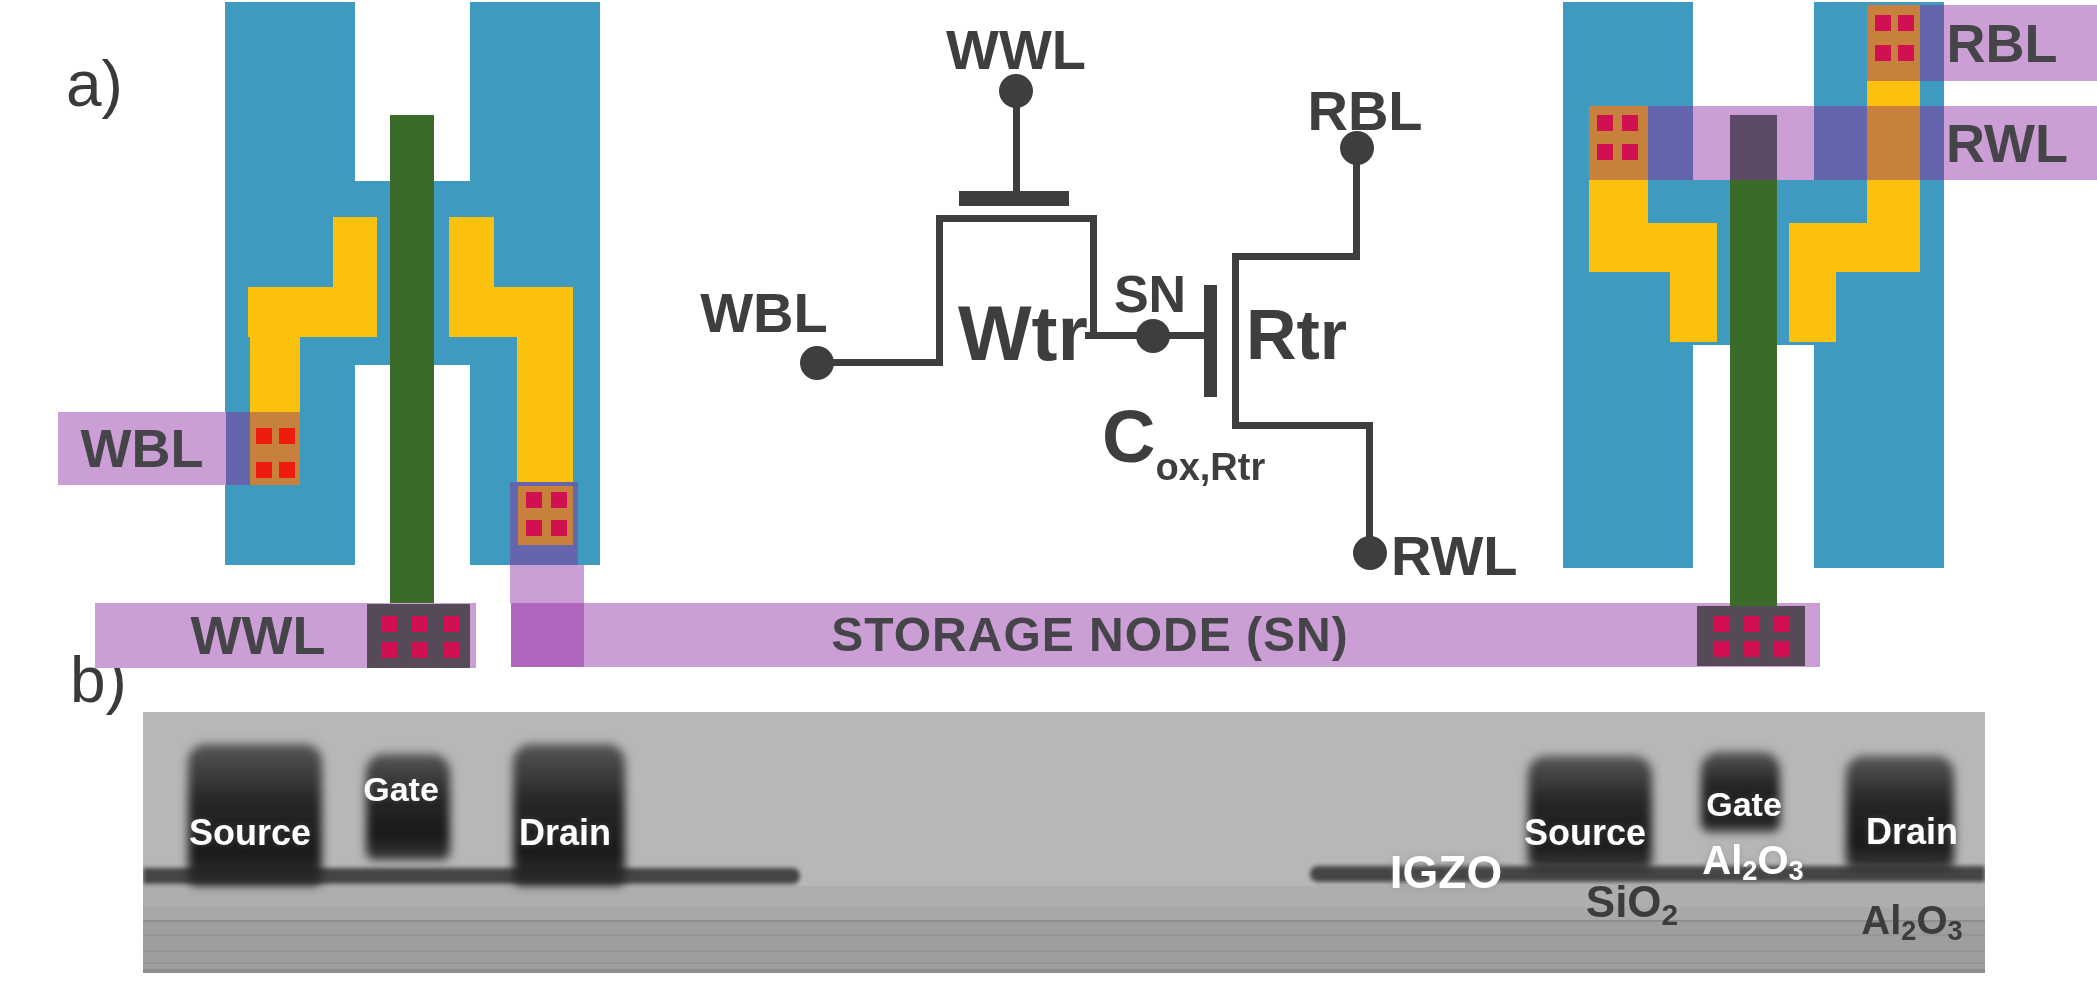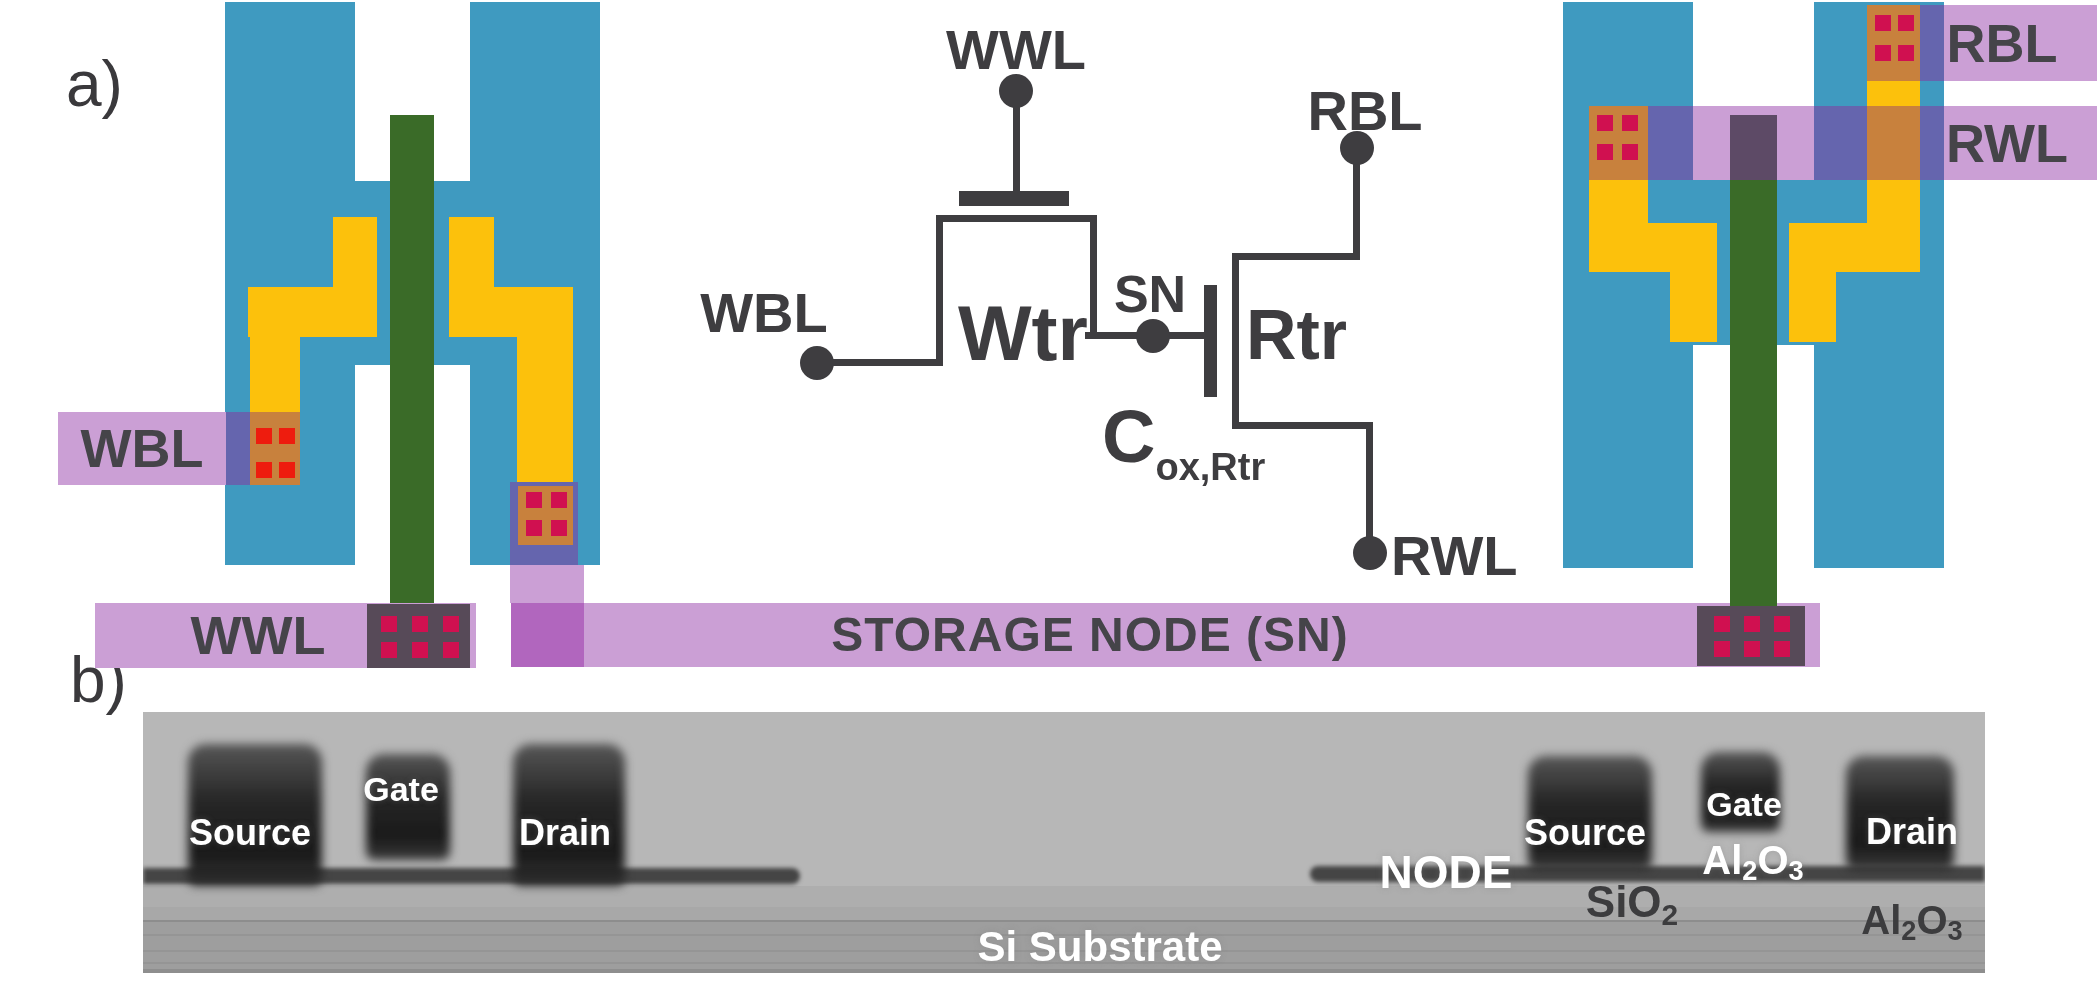--- a/index.html
+++ b/index.html
@@ -184,19 +184,18 @@
     <div class="blob" style="left:1703px;top:44px;width:108px;height:114px"></div>
 
     <div class="temlbl" style="left:107px;top:121px;font-size:36px">Source</div>
     <div class="temlbl" style="left:258px;top:77px;font-size:34px">Gate</div>
     <div class="temlbl" style="left:422px;top:121px;font-size:36px">Drain</div>
 
     <div class="temlbl" style="left:1442px;top:121px;font-size:36px">Source</div>
     <div class="temlbl" style="left:1601px;top:92px;font-size:34px">Gate</div>
     <div class="temlbl" style="left:1610px;top:150px;font-size:40px"><span>Al</span><span class="sub">2</span><span>O</span><span class="sub">3</span></div>
     <div class="temlbl" style="left:1769px;top:120px;font-size:36px">Drain</div>
-    <div class="temlbl" style="left:1303px;top:160px;font-size:46px">NODE</div>
+    <div class="temlbl" style="left:1303px;top:160px;font-size:46px">IGZO</div>
     <div class="temlbl dark" style="left:1489px;top:193px;font-size:44px"><span>SiO</span><span class="sub">2</span></div>
     <div class="temlbl dark" style="left:1769px;top:210px;font-size:40px"><span>Al</span><span class="sub">2</span><span>O</span><span class="sub">3</span></div>
-    <div class="temlbl" style="left:957px;top:235px;font-size:42px">Si Substrate</div>
   </div>
 
 </div>
 
 </body></html>

